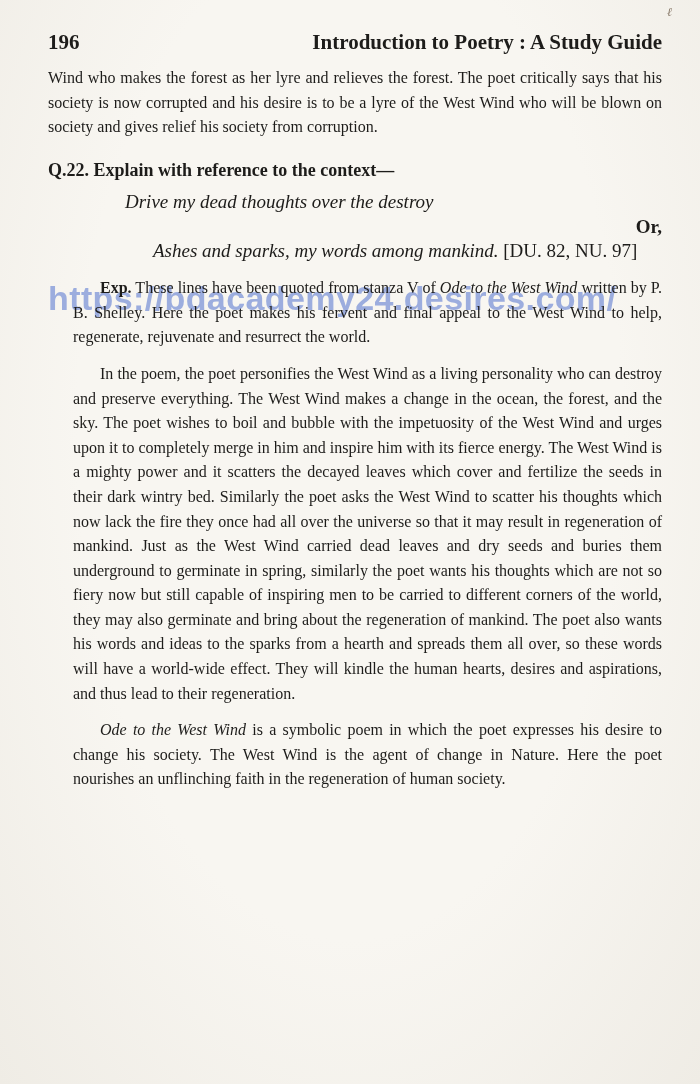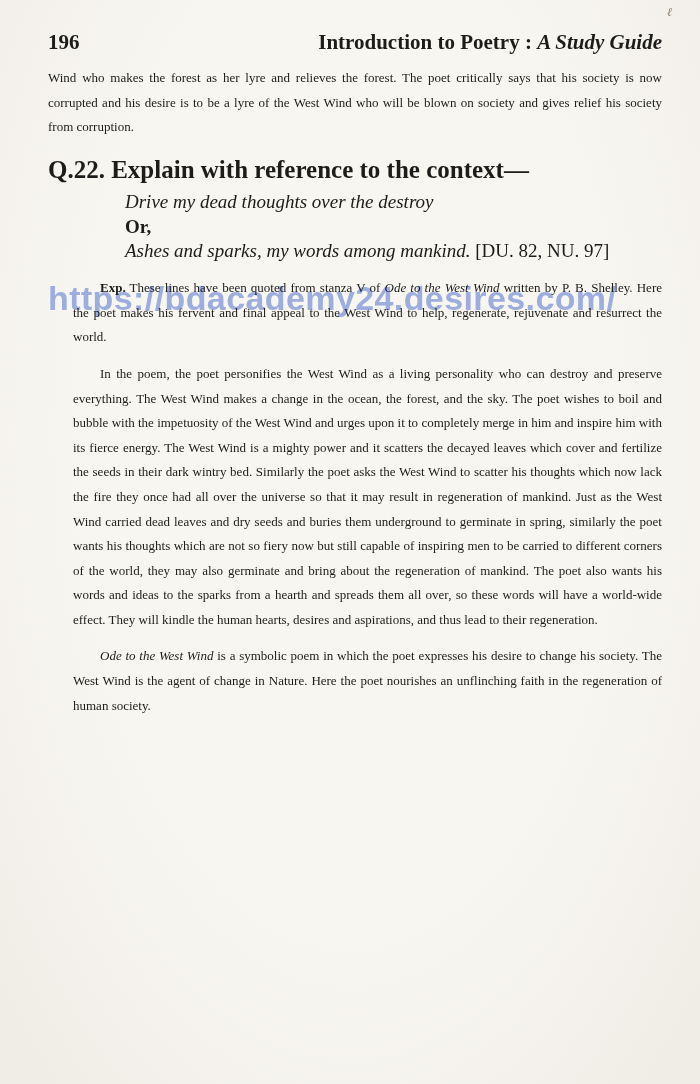--- a/index.html
+++ b/index.html
@@ -47,45 +47,45 @@
     z-index: 1;
   }
   .page-header {
     display: flex;
     justify-content: space-between;
     align-items: baseline;
     font-size: 21px;
     font-weight: bold;
     line-height: 24px;
   }
-  .page-header .title-italic { font-style: italic; }
+  .page-header .title-italic { }
   .body-p {
     margin: 12px 0 0 0;
-    font-size: 13px;
+    font-size: 16px;
     line-height: 24.6px;
     text-align: justify;
     text-align-last: left;
   }
   .first-indent { text-indent: 27px; margin-left: 25px; }
   .q-heading {
     margin: 17px 0 0 0;
-    font-size: 25px;
+    font-size: 18px;
     font-weight: bold;
     line-height: 26px;
   }
   .verse-block {
     margin: 7px 0 0 77px;
     font-size: 19px;
     line-height: 24.8px;
   }
   .verse-block p { margin: 0; }
-  .verse-italic { font-style: italic; }
+  .verse-italic { font-style: italic; margin-left: 28px; }
   .verse-ref { font-style: normal; }
   .or-line {
-    text-align: left;
+    text-align: right;
     font-weight: bold;
   }
   .verse-flow {
     text-align: justify;
     text-align-last: left;
   }
   .bold { font-weight: bold; }
   .italic { font-style: italic; }
 </style>
 </head>

